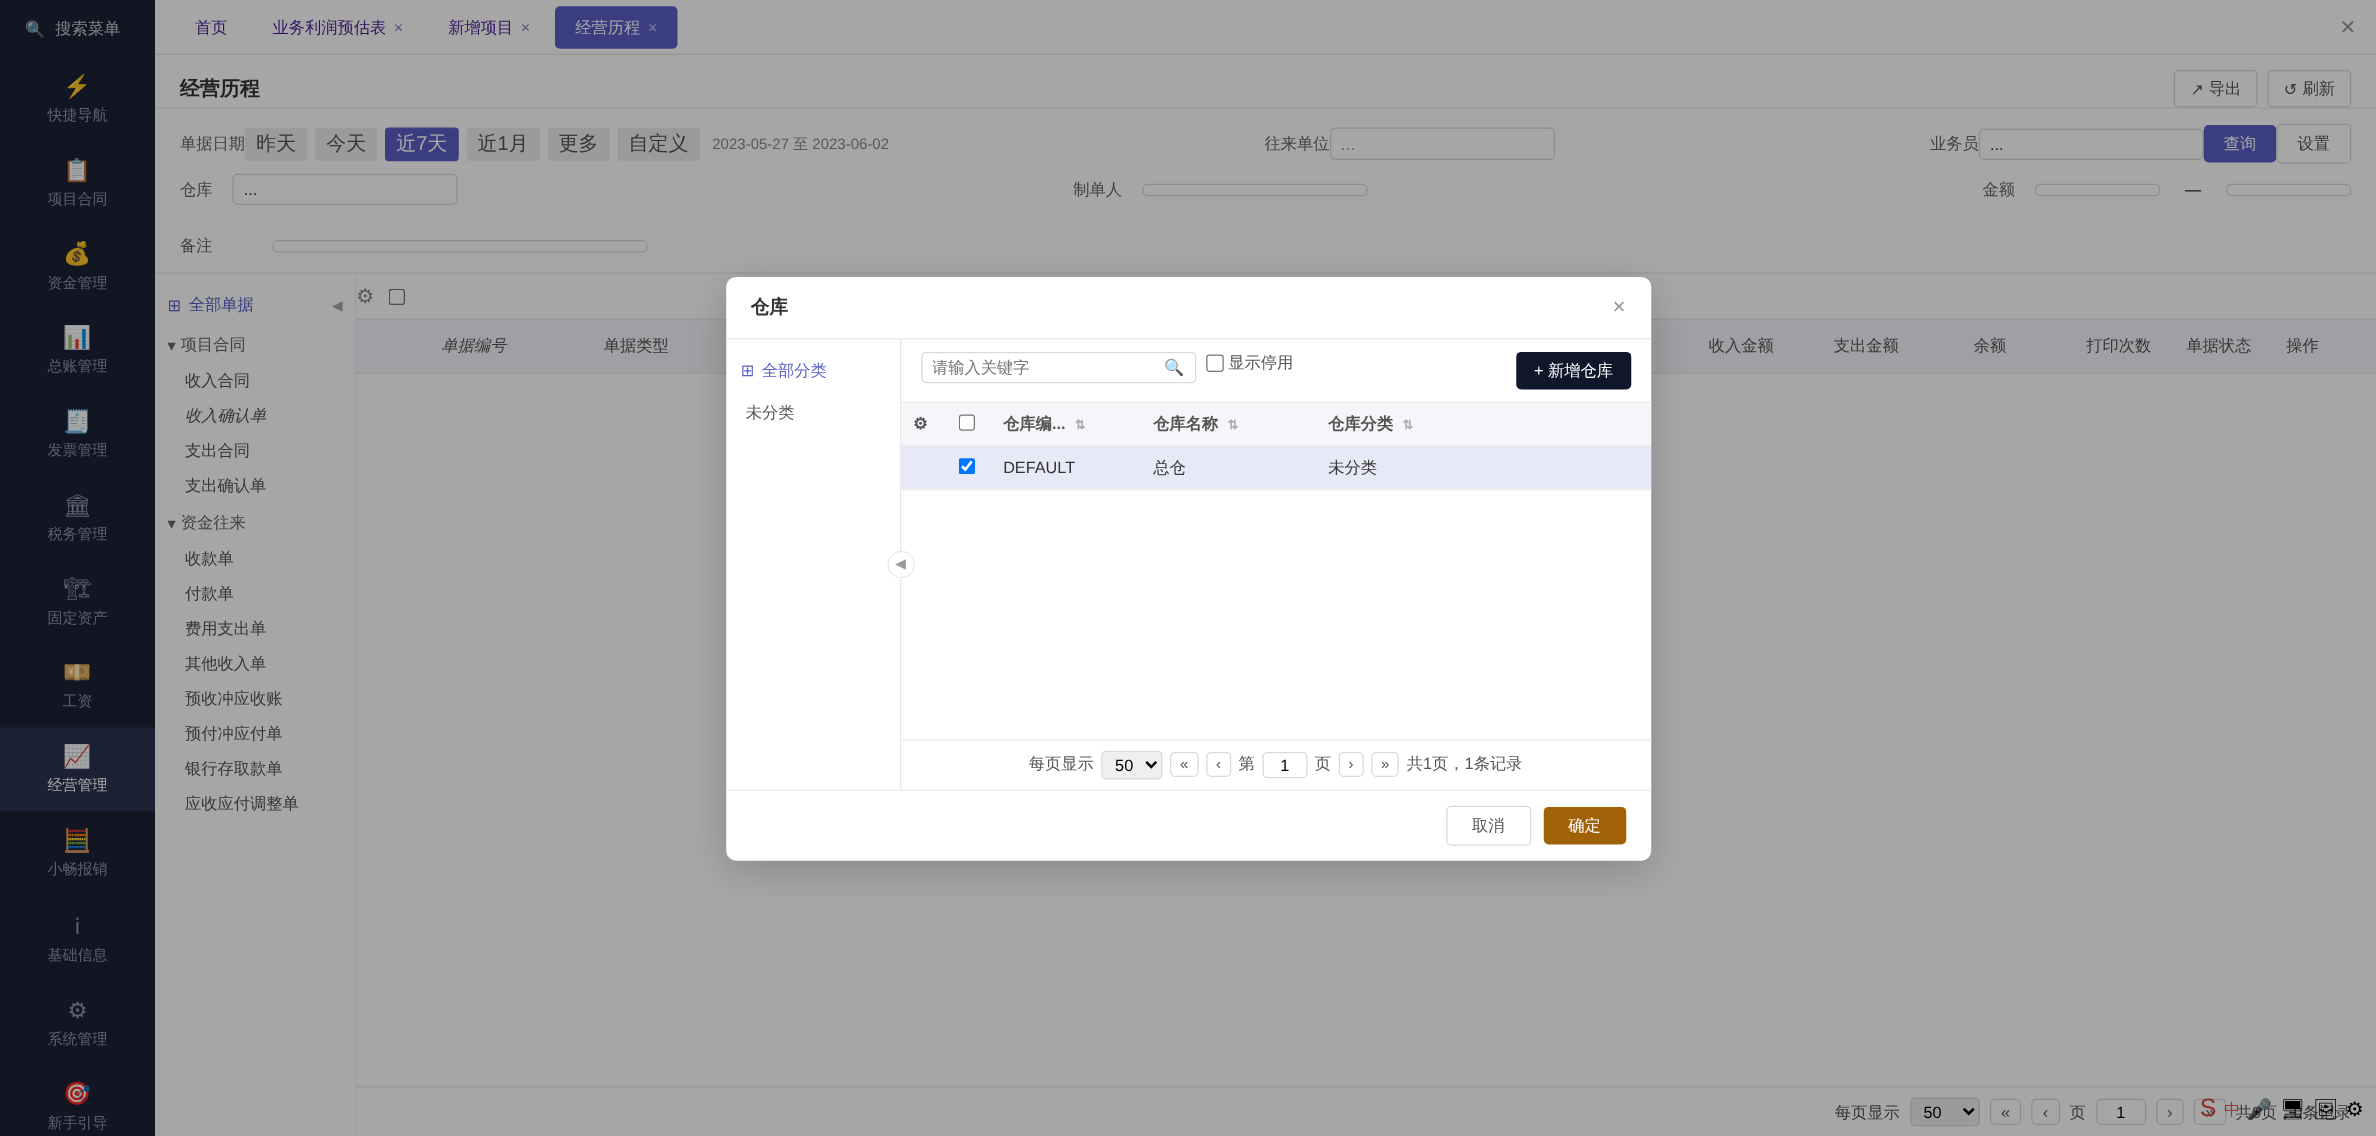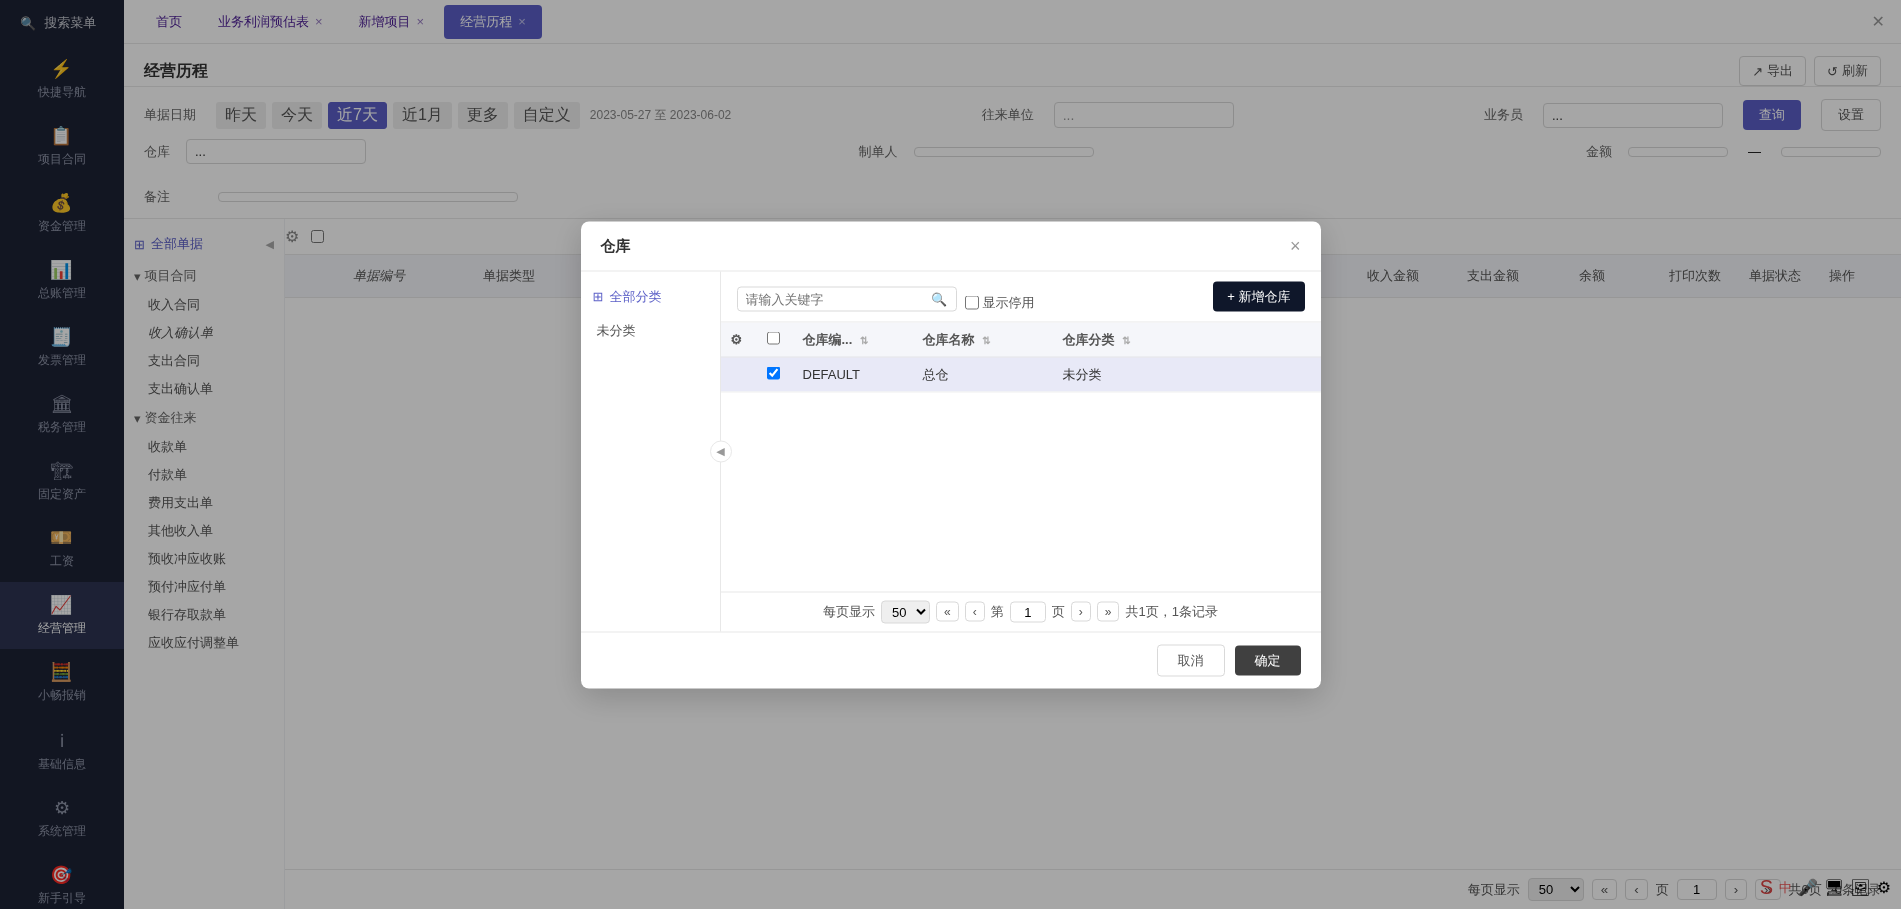--- a/index.html
+++ b/index.html
@@ -48,21 +48,21 @@
     .btn-export, .btn-refresh {
       display: flex; align-items: center; gap: 4px; padding: 5px 12px;
       border: 1px solid #d9d9d9; border-radius: 4px; background: #fff;
       font-size: 13px; color: #555; cursor: pointer;
     }
 
     
     .filter-area {
       background: #fff; padding: 12px 20px; border-bottom: 1px solid #e8e8e8;
     }
-    .filter-row { display: flex; align-items: center; gap: 20px; margin-bottom: 8px; flex-wrap: wrap; }
+    .filter-row { display: flex; align-items: center; gap: 0; margin-bottom: 8px; flex-wrap: wrap; }
     .filter-label { color: #666; font-size: 13px; white-space: nowrap; }
     .date-options { display: flex; gap: 6px; align-items: center; }
     .date-btn {
       padding: 2px 8px; border-radius: 3px; font-size: 16px; cursor: pointer;
       border: 1px solid transparent; color: #555;
     }
     .date-btn.active { background: #5b5fc7; color: #fff; border-color: #5b5fc7; }
     .date-range { font-size: 12px; color: #888; margin-left: 4px; }
     .filter-input {
       border: 1px solid #d9d9d9; border-radius: 4px; padding: 4px 8px;
@@ -143,21 +143,21 @@
     .collapse-btn {
       position: absolute; right: -12px; top: 50%; transform: translateY(-50%);
       width: 22px; height: 22px; background: #fff; border: 1px solid #e8e8e8;
       border-radius: 50%; display: flex; align-items: center; justify-content: center;
       font-size: 11px; cursor: pointer; z-index: 1; color: #999;
     }
 
     
     .modal-content { flex: 1; display: flex; flex-direction: column; }
     .modal-toolbar {
-      display: flex; align-items: flex-end; padding: 10px 16px; gap: 8px;
+      display: flex; align-items: flex-start; padding: 10px 16px; gap: 8px;
       border-bottom: 1px solid #e8e8e8;
     }
     .search-input-wrap {
       display: flex; align-items: center; border: 1px solid #d9d9d9;
       border-radius: 4px; padding: 4px 8px; flex: 1; max-width: 220px; background: #fff;
     }
     .search-input {
       border: none; outline: none; font-size: 13px; color: #333; width: 100%; background: transparent;
     }
     .search-icon { color: #aaa; margin-left: 4px; }
@@ -204,21 +204,21 @@
     
     .modal-footer {
       display: flex; align-items: center; justify-content: flex-end;
       padding: 12px 20px; gap: 10px; border-top: 1px solid #e8e8e8;
     }
     .btn-cancel {
       background: #fff; color: #555; border: 1px solid #d9d9d9;
       border-radius: 4px; padding: 6px 20px; font-size: 13px; cursor: pointer;
     }
     .btn-confirm {
-      background: #404040; color: #fff; border: none;
+      background: #a16207; color: #fff; border: none;
       border-radius: 4px; padding: 6px 20px; font-size: 13px; cursor: pointer;
     }
 
     
     .taskbar-icons {
       position: fixed; bottom: 10px; right: 10px; display: flex; align-items: center; gap: 6px; z-index: 5;
     }
 
     
     .empty-hint { text-align: center; color: #bbb; font-size: 13px; padding: 30px 0; }

